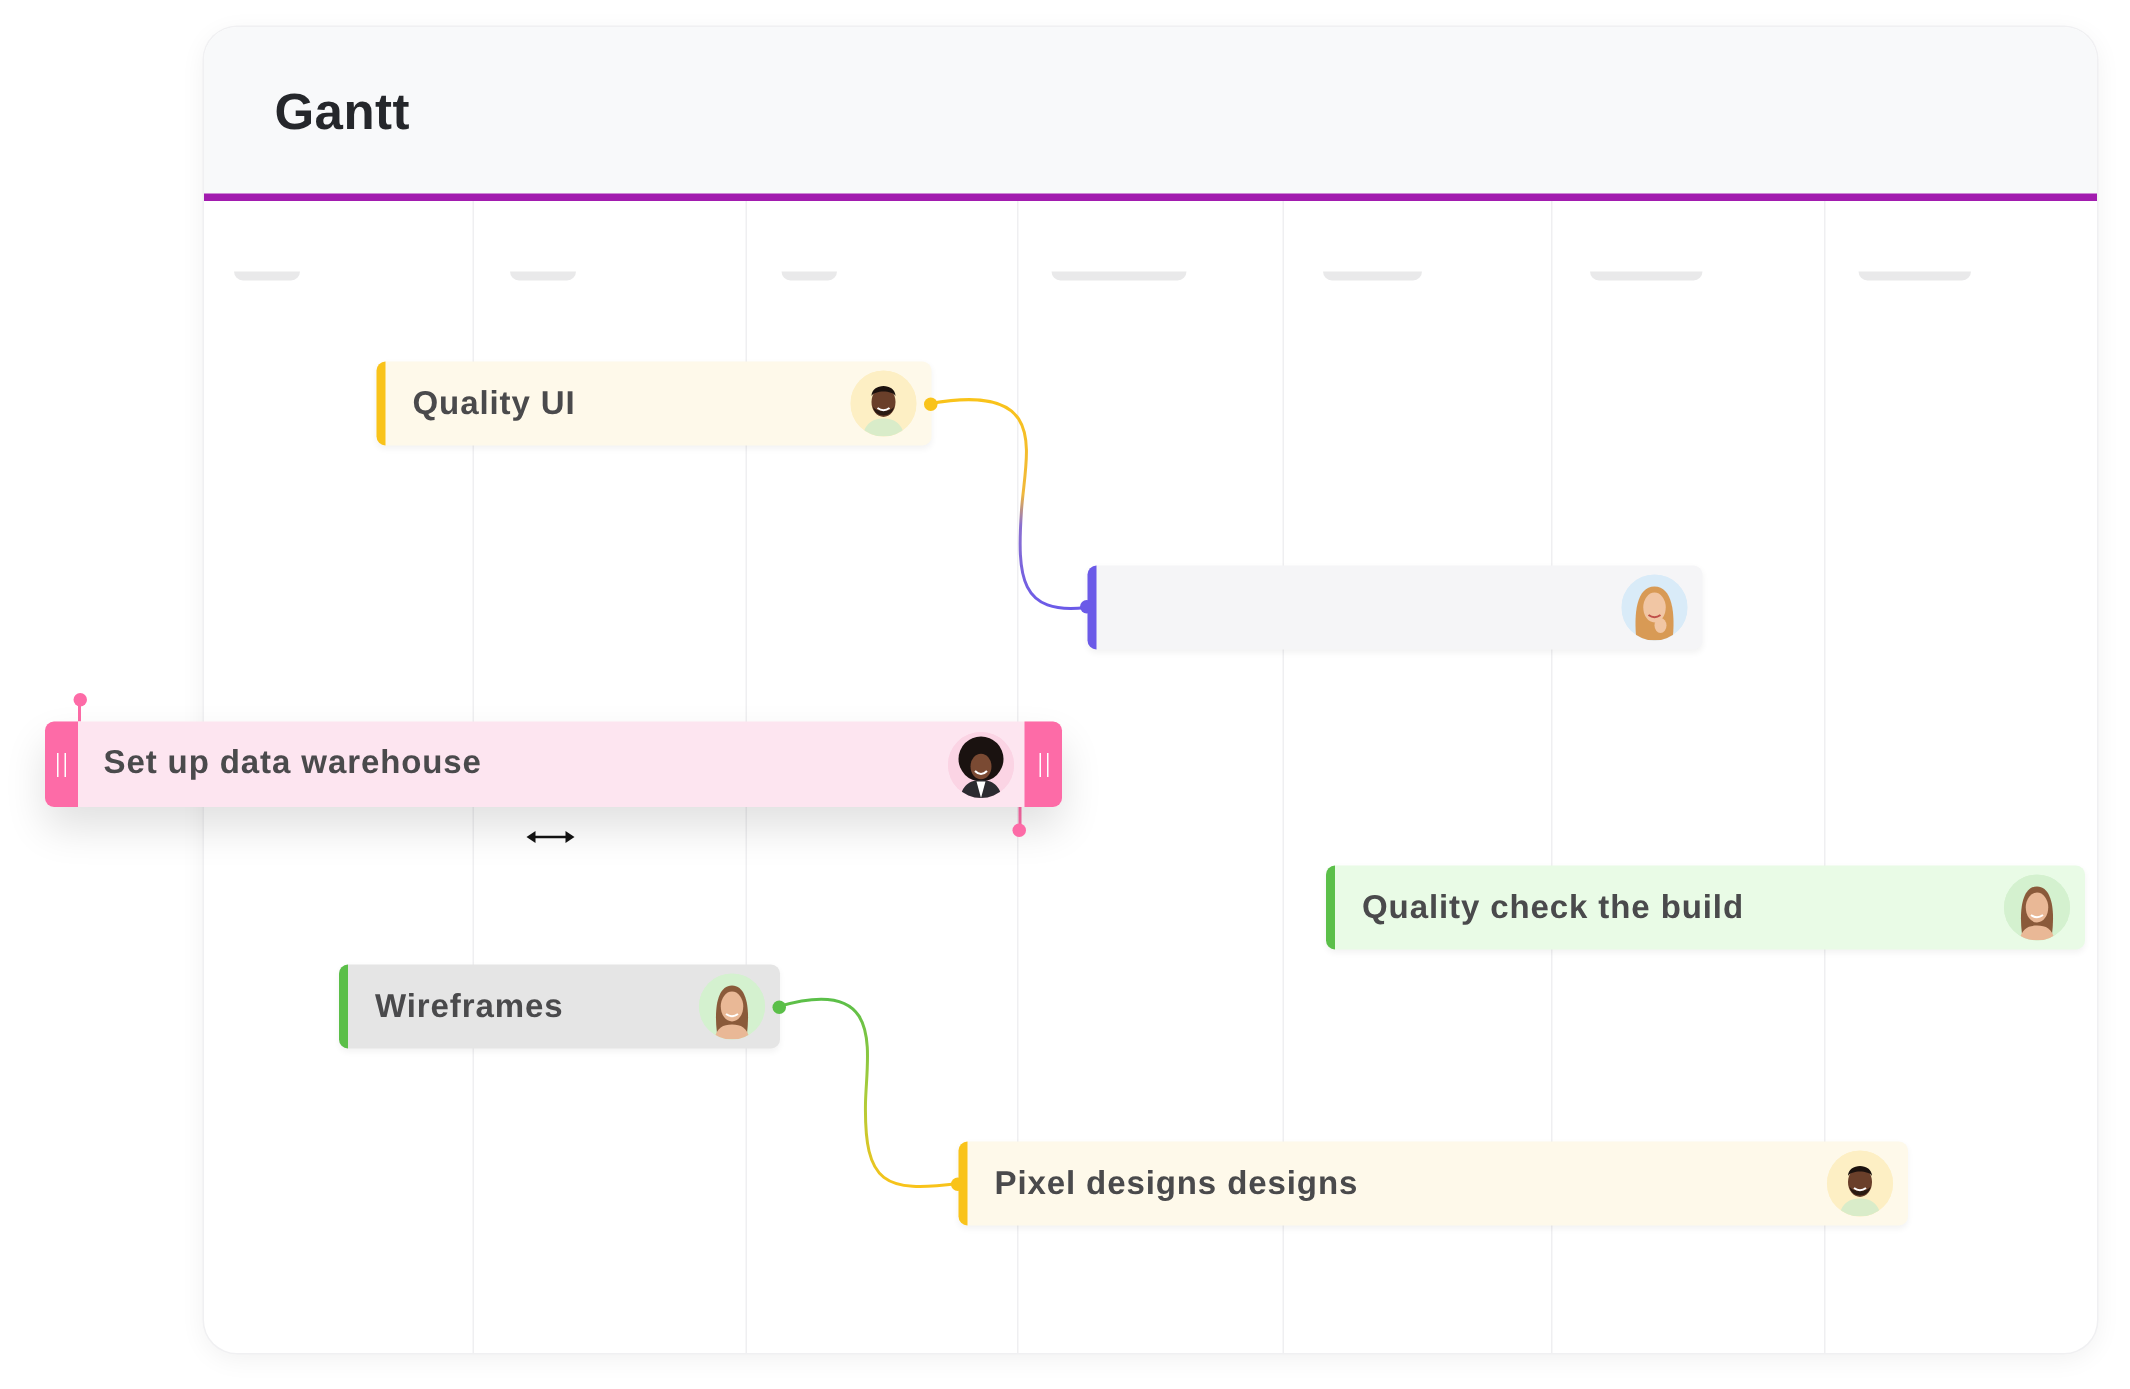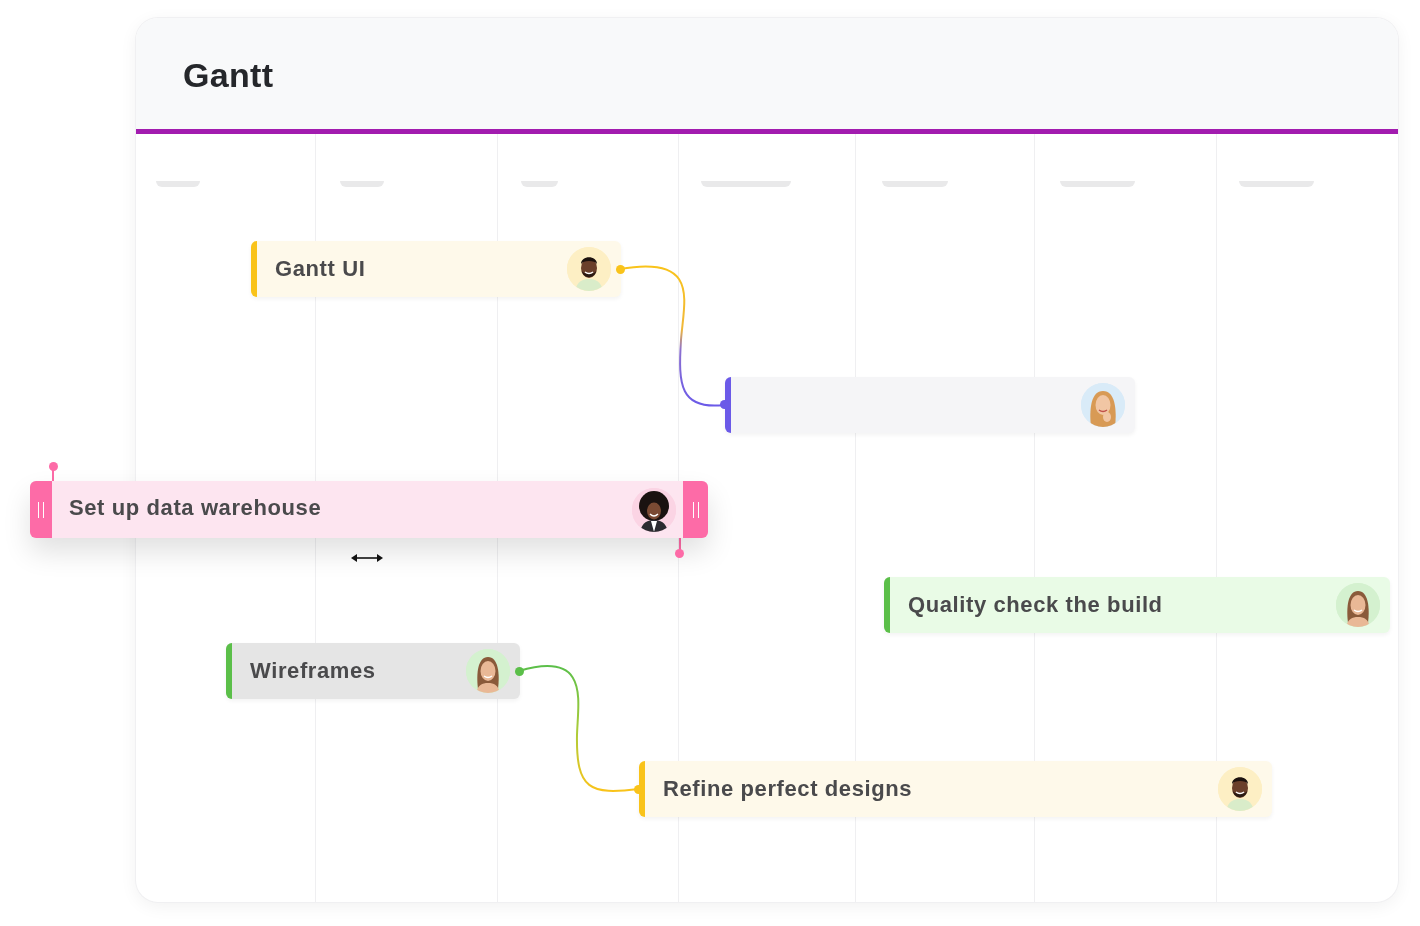--- a/index.html
+++ b/index.html
@@ -111,21 +111,21 @@
     </defs>
     <path d="M620 269 C 700 255, 684 300, 681 340 C 678 385, 680 410, 724 405" fill="none" stroke="url(#g1)" stroke-width="2"></path>
     <path d="M519 671 C 590 650, 578 700, 577 735 C 576 790, 590 795, 639 789" fill="none" stroke="url(#g2)" stroke-width="2"></path>
 
     <line x1="53" y1="467" x2="53" y2="481" stroke="#fd6ba7" stroke-width="2"></line>
     <line x1="680" y1="538" x2="680" y2="553" stroke="#fd6ba7" stroke-width="2"></line>
   </svg>
 
   <div class="bar" style="left:251px;top:241px;width:370px;background:#fef9ea">
     <div class="accent" style="background:#f9c31a"></div>
-    <span class="label">Gantt UI</span>
+    <span class="label">Quality UI</span>
     <div class="avatar" style="background:#fdefc4">
       <svg viewBox="0 0 44 44">
           <rect width="44" height="44" fill="#fdefc4"></rect>
           <path d="M8 44 C10 34 16 32 22 32 C28 32 34 34 36 44Z" fill="#d9ecc9"></path>
           <ellipse cx="22" cy="21" rx="8" ry="10" fill="#6a3f2a"></ellipse>
           <path d="M14 17 C14 8 30 8 30 17 C28 13 16 13 14 17Z" fill="#1c120e"></path>
           <path d="M15 24 C16 32 28 32 29 24 C27 28 17 28 15 24Z" fill="#2a1a12"></path>
           <path d="M18 25 Q22 28 26 25" stroke="#fff" stroke-width="1.4" fill="none"></path>
         </svg>
     </div>
@@ -198,21 +198,21 @@
           <ellipse cx="22" cy="22" rx="7.5" ry="10" fill="#e9b896"></ellipse>
           <path d="M18 27 Q22 30 26 27" stroke="#fff" stroke-width="1.4" fill="none"></path>
           <path d="M10 44 C12 36 16 34 22 34 C28 34 32 36 34 44Z" fill="#e9b896"></path>
         </svg>
     </div>
   </div>
   <div class="dot" style="left:515px;top:667px;background:#5bbf49"></div>
 
   <div class="bar" style="left:639px;top:761px;width:633px;background:#fef9ea">
     <div class="accent" style="background:#f9c31a"></div>
-    <span class="label">Refine perfect designs</span>
+    <span class="label">Pixel designs designs</span>
     <div class="avatar" style="background:#fdefc4">
       <svg viewBox="0 0 44 44">
           <rect width="44" height="44" fill="#fdefc4"></rect>
           <path d="M8 44 C10 34 16 32 22 32 C28 32 34 34 36 44Z" fill="#d9ecc9"></path>
           <ellipse cx="22" cy="21" rx="8" ry="10" fill="#6a3f2a"></ellipse>
           <path d="M14 17 C14 8 30 8 30 17 C28 13 16 13 14 17Z" fill="#1c120e"></path>
           <path d="M15 24 C16 32 28 32 29 24 C27 28 17 28 15 24Z" fill="#2a1a12"></path>
           <path d="M18 25 Q22 28 26 25" stroke="#fff" stroke-width="1.4" fill="none"></path>
         </svg>
     </div>

